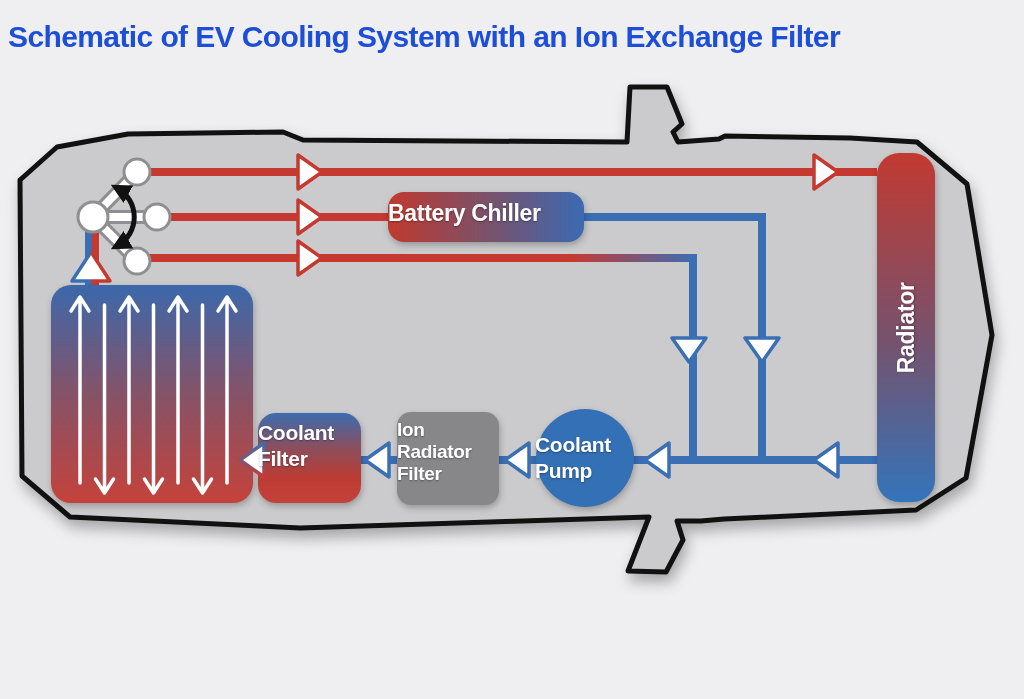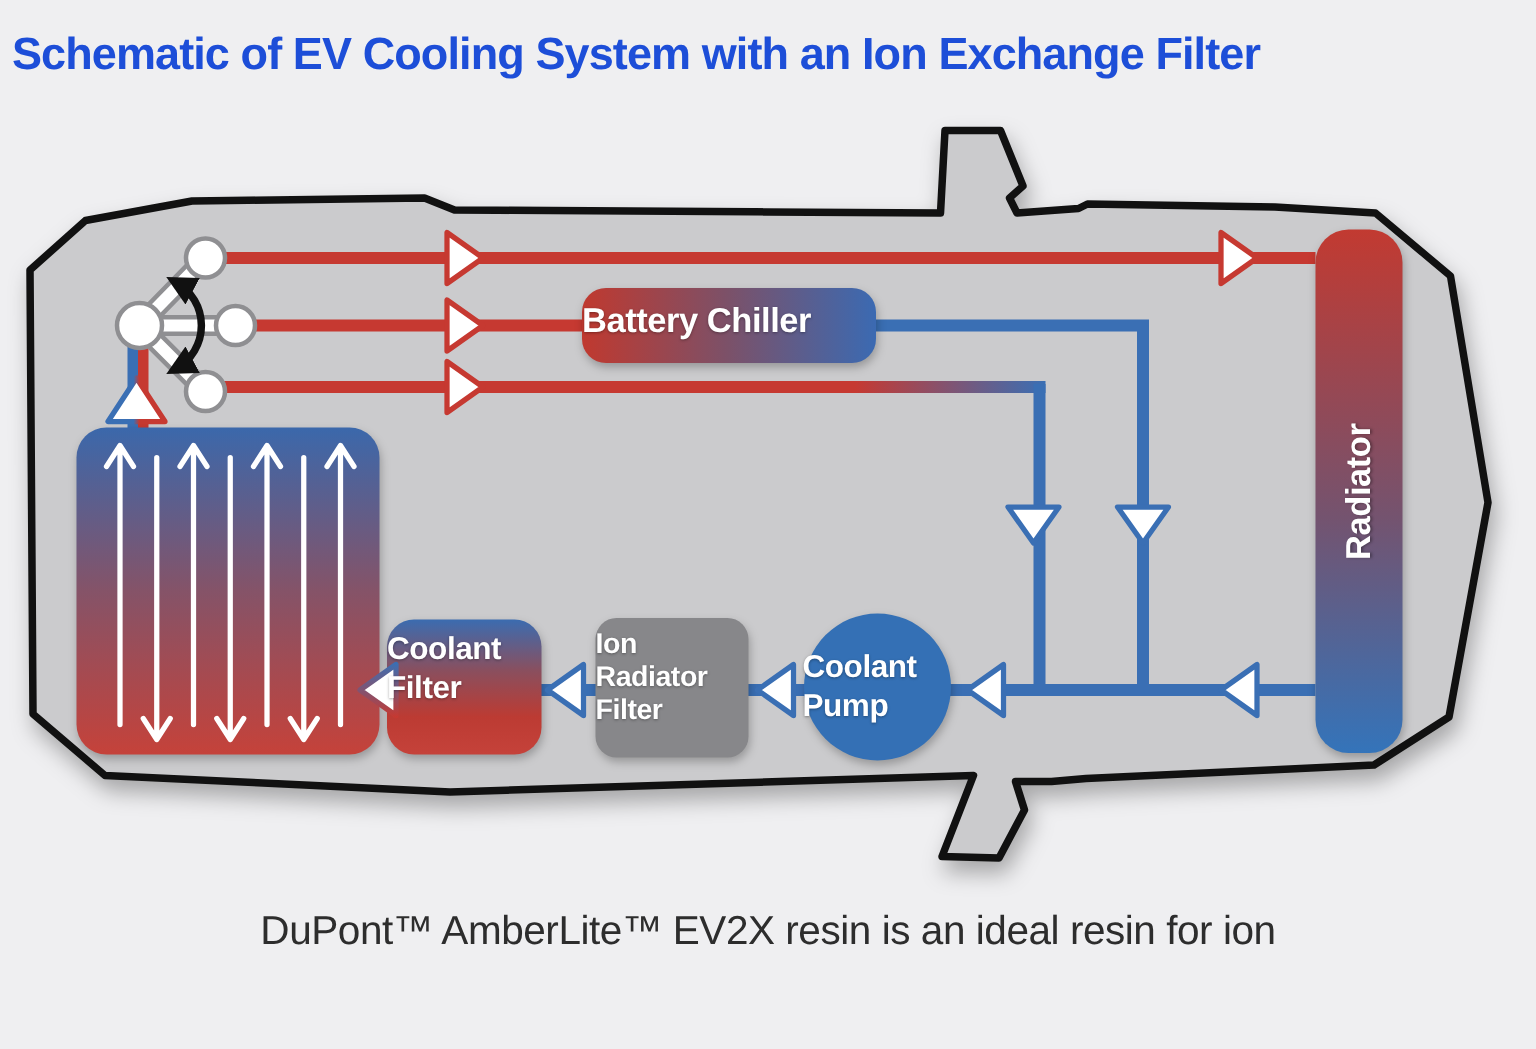--- a/index.html
+++ b/index.html
@@ -160,16 +160,15 @@
     <div>Radiator</div>
     <div>Filter</div>
   </div>
 
   <div class="comp-label pump-label">
     <div>Coolant</div>
     <div>Pump</div>
   </div>
 
   <div class="caption">
-    <div>DuPont™ AmberLite™ EV2X resin is an ideal resin for ion</div>
   </div>
 
 </div>
 
 </body></html>

